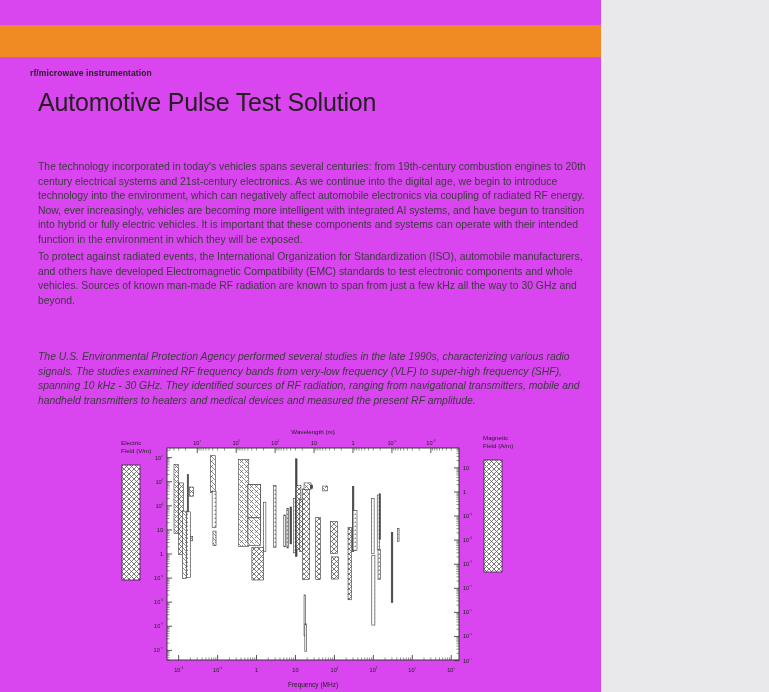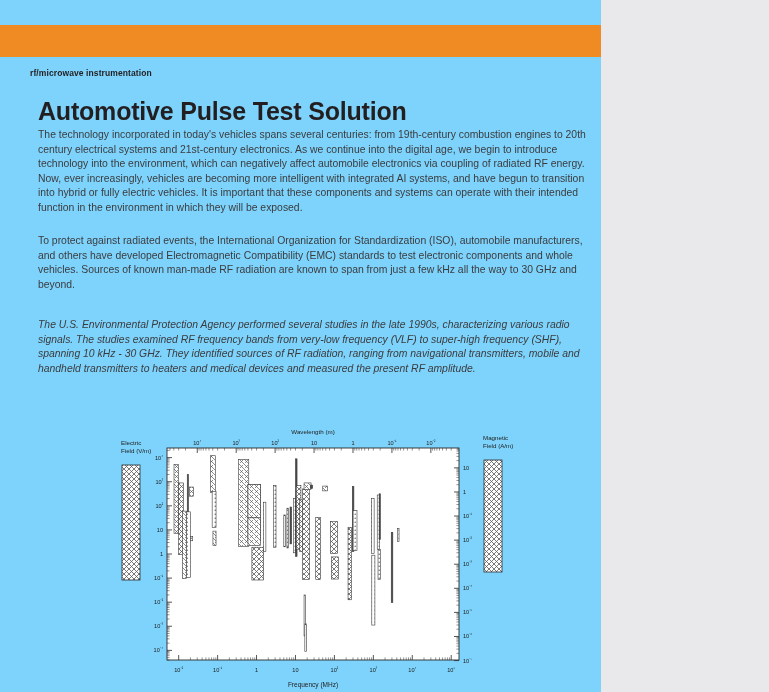--- a/index.html
+++ b/index.html
@@ -6,53 +6,53 @@
   body{
     width:769px;height:692px;
     background:#e9e9eb;
     font-family:"Liberation Sans", sans-serif;
     overflow:hidden;
     position:relative;
   }
   #page{
     position:absolute;left:0;top:0;
     width:601px;height:692px;
-    background:#7dd3fc;
+    background:#d946ef;
     overflow:hidden;
   }
   
   #orange-bar{
     position:absolute;left:0;top:25px;
     width:688px;height:32px;
     background:#f08a22;
   }
   #tagline{
     position:absolute;left:30px;top:68px;
     font-size:8.5px;font-weight:bold;
     letter-spacing:.1px;
     color:#231f20;
   }
   #doc-title{
     position:absolute;left:38px;top:88px;
-    font-size:25px;font-weight:700;
+    font-size:25px;font-weight:400;
     color:#231f20;
     letter-spacing:-.2px;
-    margin-top:9px;
   }
   
   .para{
     position:absolute;left:38px;
     width:548px;
     font-size:10.4px;
     line-height:14.6px;
     color:#3b3b3d;
     text-align:left;
+    margin-top:32px;
   }
   #para1{top:128px;}
-  #para2{top:234px;}
+  #para2{top:218px;}
   #section-heading{
     position:absolute;left:38px;top:294px;
     font-size:13.5px;font-weight:bold;
     color:#231f20;
   }
   #para3{top:318px;font-style:italic;}
 
   
   #figure{
     position:absolute;left:110px;top:425px;

